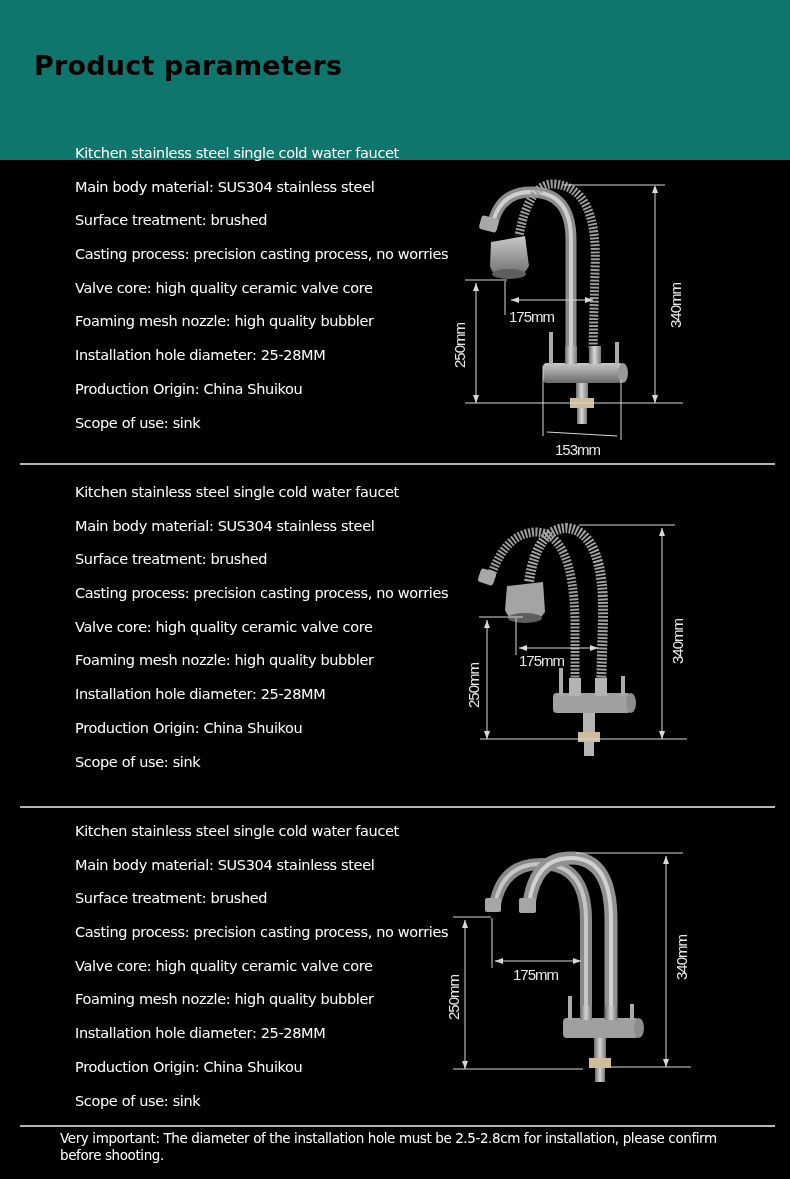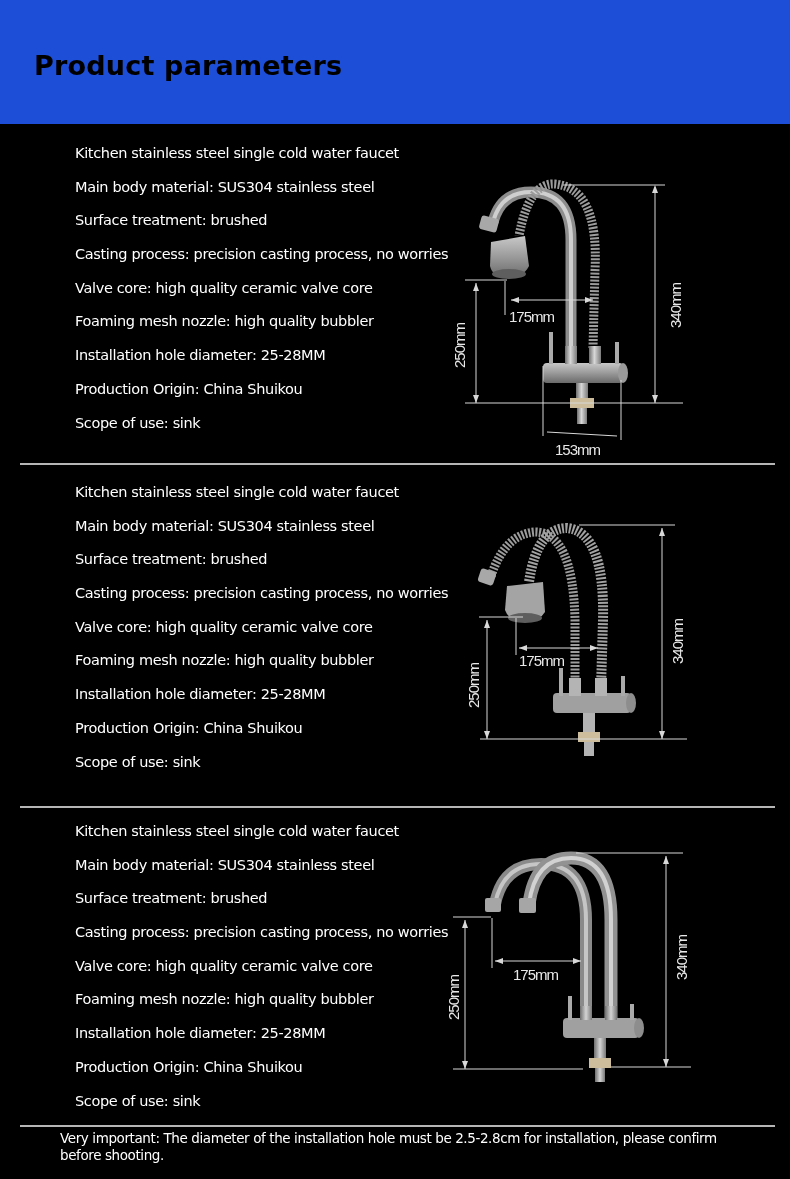--- a/index.html
+++ b/index.html
@@ -1,17 +1,17 @@
 <!DOCTYPE html>
 <html><head>
 <meta charset="utf-8">
 <style>
   html,body{margin:0;padding:0;}
   body{width:790px;height:1179px;background:#000;overflow:hidden;font-family:"Liberation Sans","DejaVu Sans",sans-serif;position:relative;}
-  .header{position:absolute;left:0;top:0;width:790px;height:124px;background:#1d4ed8;}
+  .header{position:absolute;left:0;top:0;width:790px;height:160px;background:#0f766e;}
   .header h1{position:absolute;left:34px;top:50px;margin:0;font-family:"DejaVu Sans",sans-serif;font-weight:bold;font-size:27px;color:#000;letter-spacing:0.2px;}
   .section{position:absolute;left:4px;width:790px;margin-left:19px;}
   .specs{position:absolute;left:52px;top:0;margin:0;padding:0;list-style:none;}
   .specs li{height:33.7px;line-height:33.7px;color:#fff;font-size:14.5px;white-space:nowrap;font-family:"DejaVu Sans",sans-serif;font-weight:normal;letter-spacing:-0.35px;}
   .divider{position:absolute;left:20px;width:755px;height:2px;background:#b5b5b5;}
   .diagram{position:absolute;}
   .dim{fill:#e8e8e8;font-family:"Liberation Sans",sans-serif;font-size:15px;letter-spacing:-1px;}
   .footer{position:absolute;left:60px;top:1130px;width:700px;text-align:left;color:#fff;font-size:13.5px;line-height:17px;font-family:"DejaVu Sans",sans-serif;letter-spacing:-0.4px;}
 </style>
 </head>

